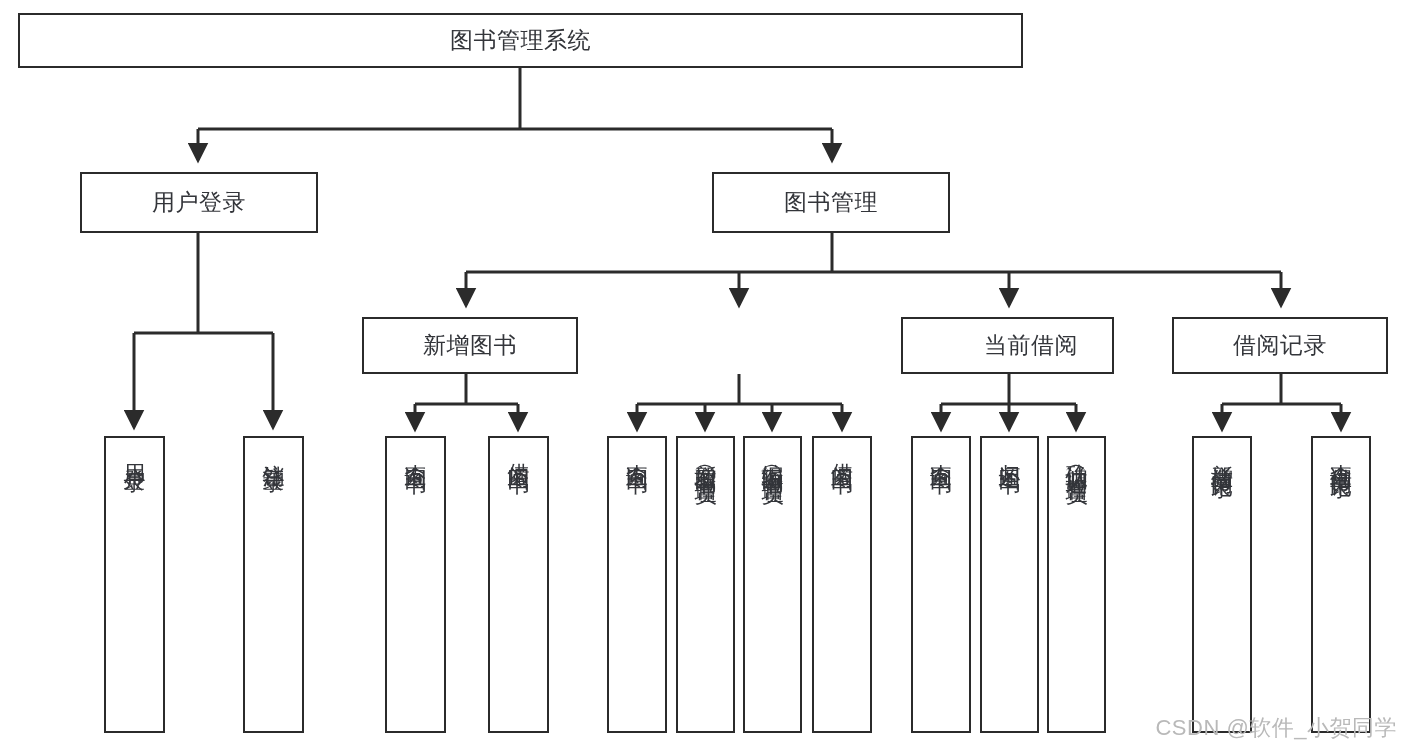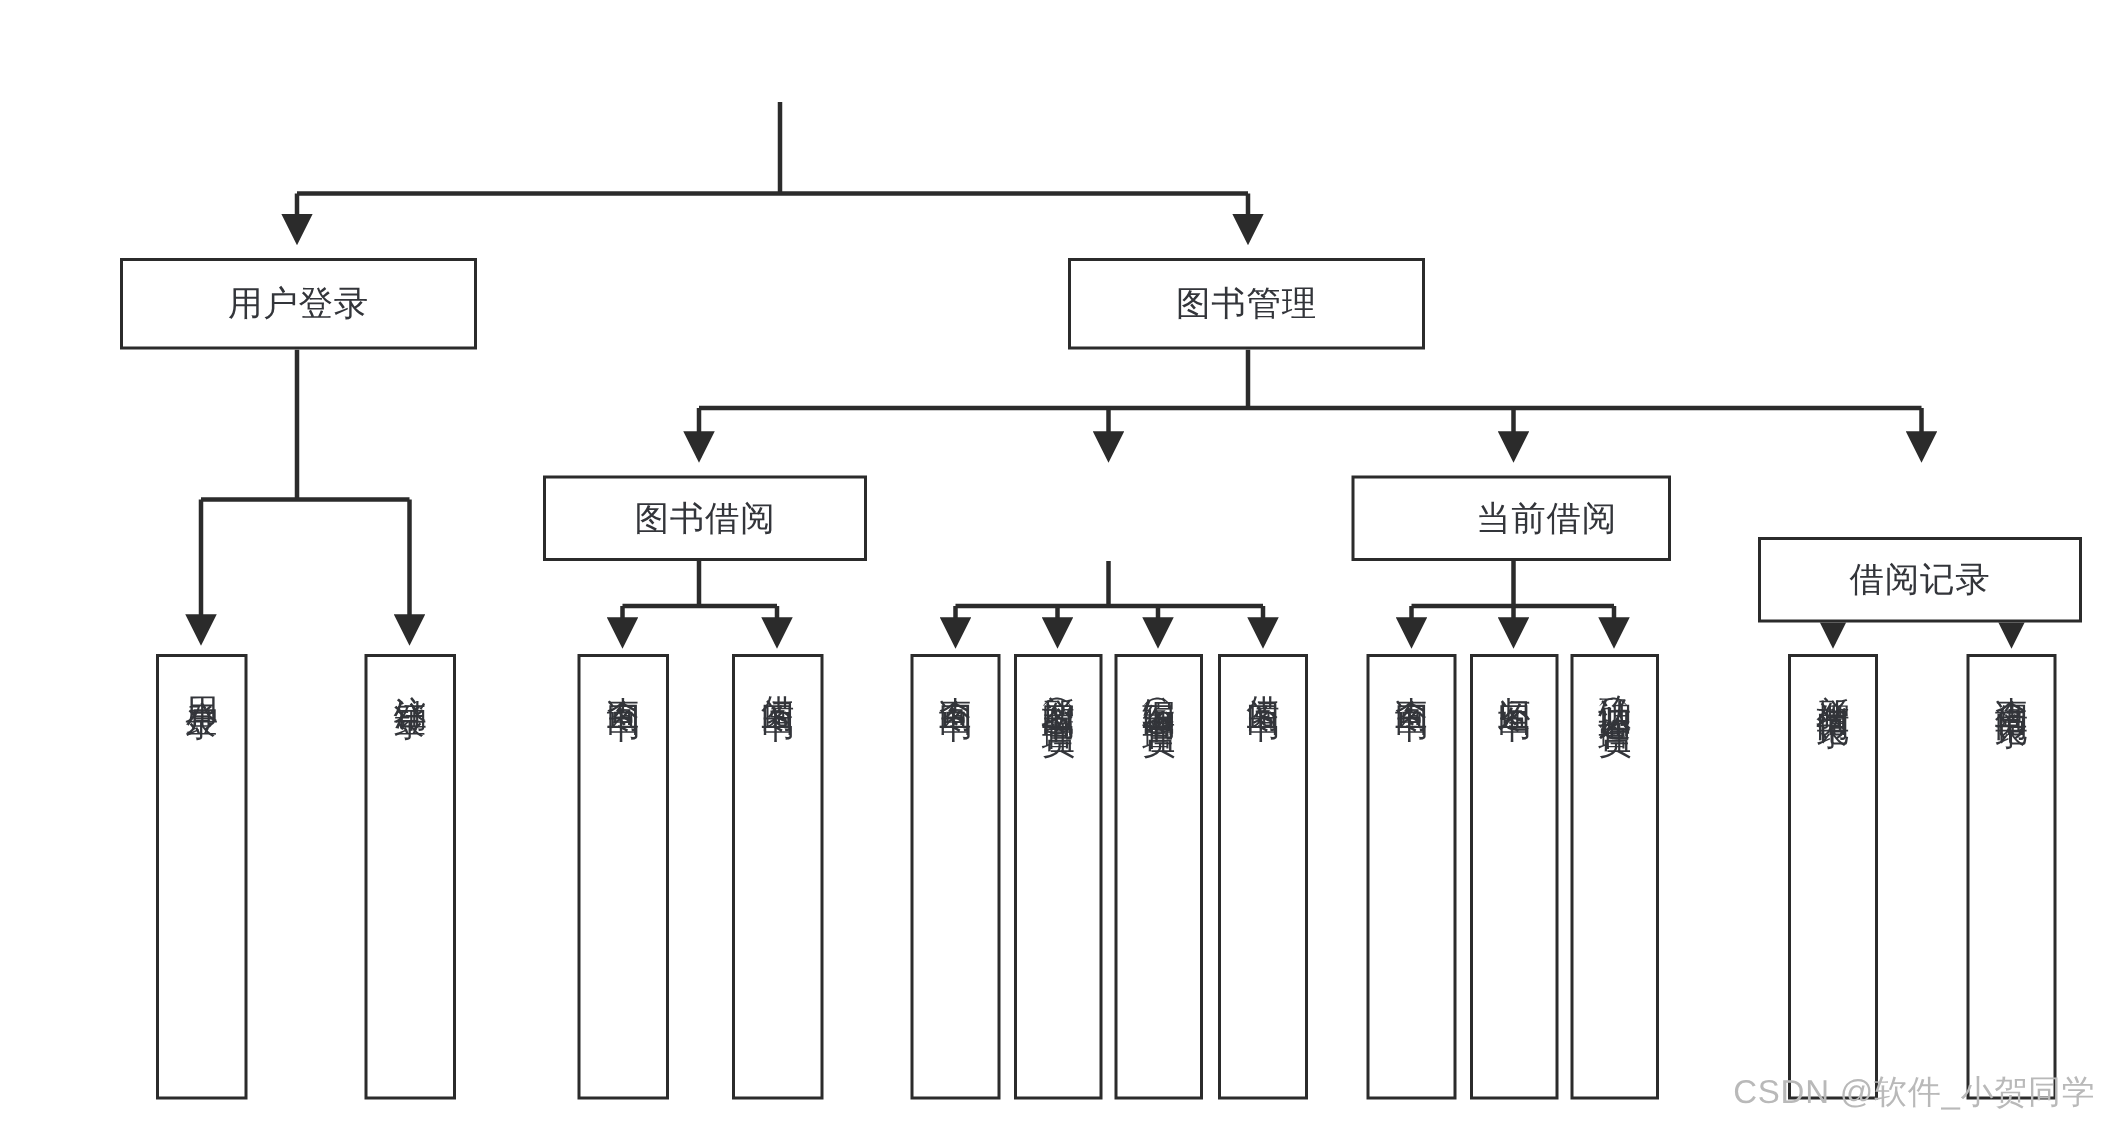--- a/index.html
+++ b/index.html
@@ -123,39 +123,42 @@
       <path d="M 1009 404 L 1009 429" marker-end="url(#arrow)"></path>
       <path d="M 1076 404 L 1076 429" marker-end="url(#arrow)"></path>
 
       <path d="M 1281 374 L 1281 404"></path>
       <path d="M 1222 404 L 1341 404"></path>
       <path d="M 1222 404 L 1222 429" marker-end="url(#arrow)"></path>
       <path d="M 1341 404 L 1341 429" marker-end="url(#arrow)"></path>
     </g>
   </svg>
 
+  <div class="node root h-node" style="left:18px; top:13px; width:1005px; height:55px;">
+    <span class="node-label">图书管理系统</span>
+  </div>
 
   <div class="node h-node" style="left:80px; top:172px; width:238px; height:61px;">
     <span class="node-label">用户登录</span>
   </div>
 
   <div class="node h-node" style="left:712px; top:172px; width:238px; height:61px;">
     <span class="node-label">图书管理</span>
   </div>
 
   <div class="node h-node" style="left:362px; top:317px; width:216px; height:57px;">
-    <span class="node-label">图书借阅</span>
+    <span class="node-label">新增图书</span>
   </div>
 
 
   <div class="node h-node" style="left:901px; top:317px; width:213px; height:57px;padding-left:47px;">
     <span class="node-label">当前借阅</span>
   </div>
 
-  <div class="node h-node" style="left:1172px; top:317px; width:216px; height:57px;margin-top:41px;">
+  <div class="node h-node" style="left:1172px; top:317px; width:216px; height:57px;">
     <span class="node-label">借阅记录</span>
   </div>
 
   <div class="node v-node" style="left:104px; top:436px; width:61px; height:297px;">
     <span class="node-label">用户登录</span>
   </div>
   <div class="node v-node" style="left:243px; top:436px; width:61px; height:297px;">
     <span class="node-label">注销登录</span>
   </div>
 

